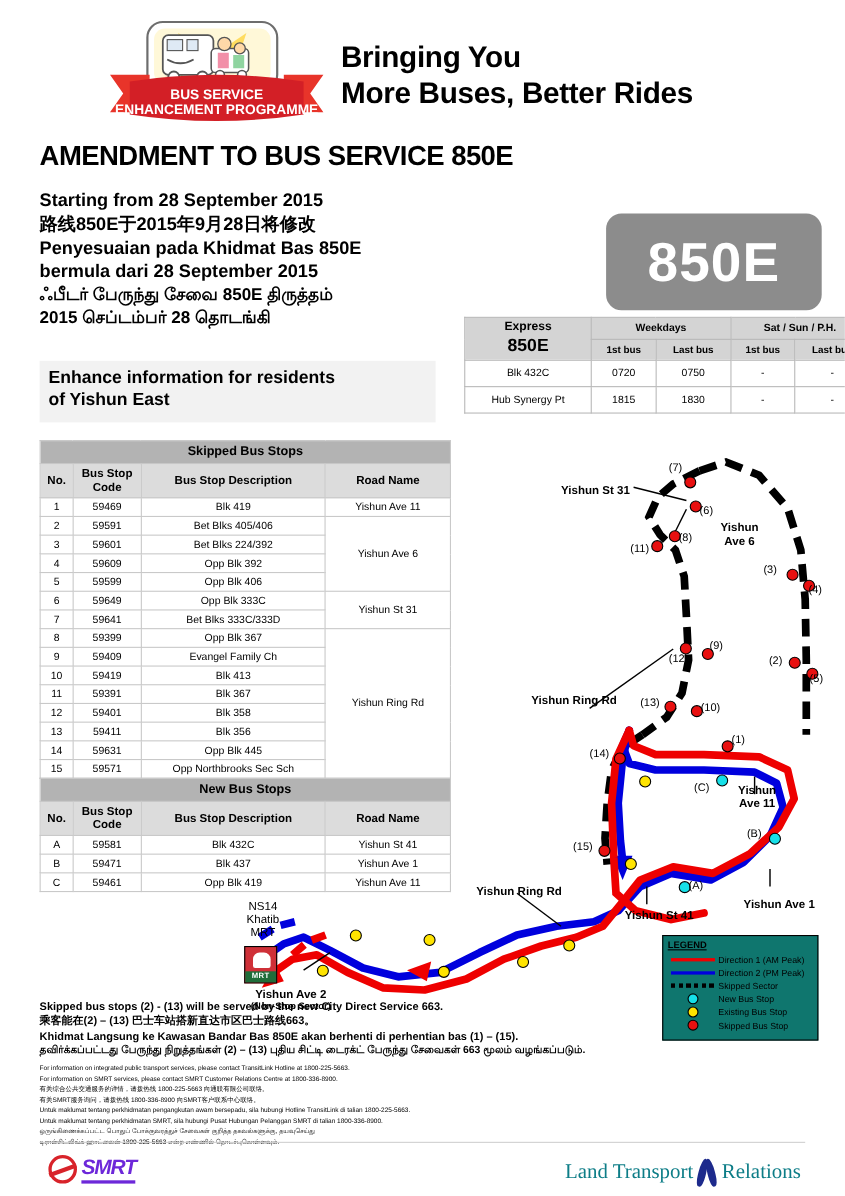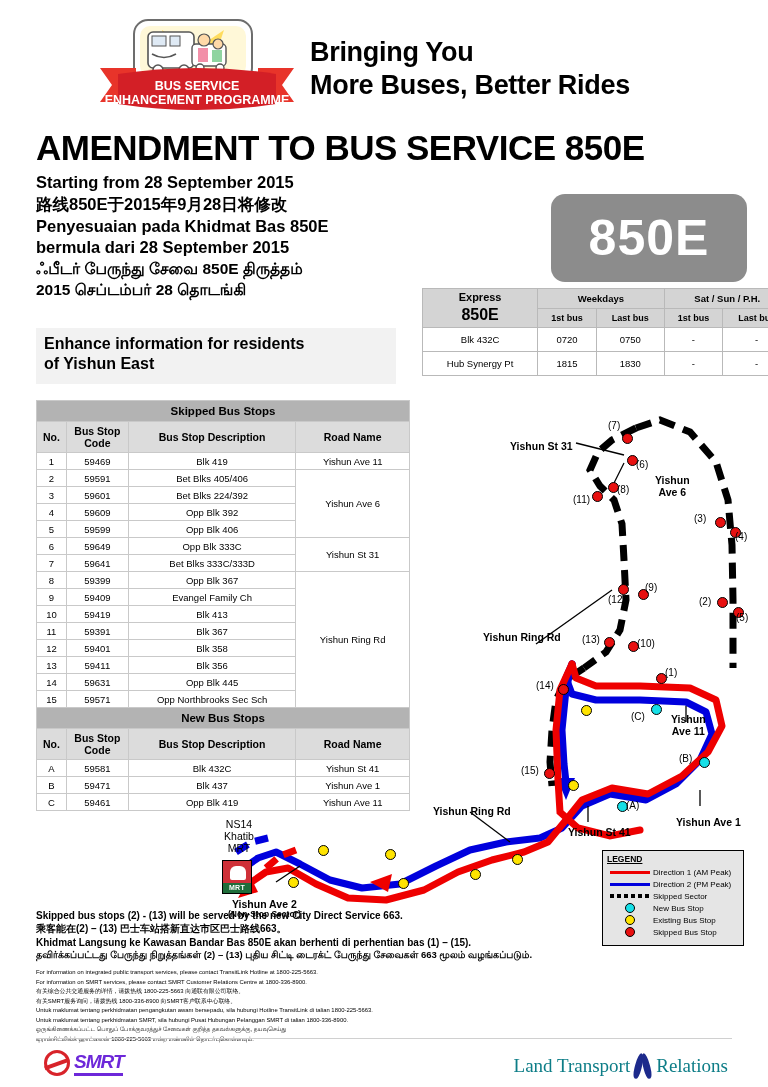--- a/index.html
+++ b/index.html
@@ -19,21 +19,21 @@
     width: 210px; height: 95px;
   }
   .tagline {
     position: absolute; left: 310px; top: 36px;
     font-size: 27px; font-weight: bold; line-height: 1.22;
     letter-spacing: -0.3px;
   }
 
   .main-title {
     position: absolute; left: 36px; top: 128px;
-    font-size: 35px; font-weight: bold; letter-spacing: -0.5px;
+    font-size: 25px; font-weight: bold; letter-spacing: -0.5px;
   }
 
   .subtitles {
     position: absolute; left: 36px; top: 172px;
     font-size: 16.5px; font-weight: bold; line-height: 1.32;
     width: 420px;
   }
   .subtitles div { white-space: nowrap; }
   .tamil { font-size: 15.5px; }
 
@@ -123,21 +123,21 @@
   .mrt-text {
     position: absolute; left: 215px; top: 818px;
     font-size: 10.5px; font-weight: normal; text-align: center; line-height: 1.15;
     width: 48px;
   }
 
   
   .legend {
     position: absolute; left: 602px; top: 850px;
     width: 142px; height: 96px;
-    border: 1px solid #000; background: #e5e5e5;
+    border: 1px solid #000; background: #0f766e;
     padding: 3px 4px; font-size: 8px;
   }
   .legend-title { font-weight: bold; font-size: 8.5px; text-decoration: underline; margin-bottom: 2px;}
   .legend-row { display: flex; align-items: center; height: 12px; }
   .legend-key { width: 46px; display: flex; align-items: center; justify-content: center; }
   .lk-line { width: 40px; height: 3px; }
   .lk-dotted { width: 40px; height: 4px;
     background: repeating-linear-gradient(to right, #000 0 4px, transparent 4px 7px); }
   .lk-dot { width: 10px; height: 10px; border-radius: 50%; border: 1px solid #000; }
 

